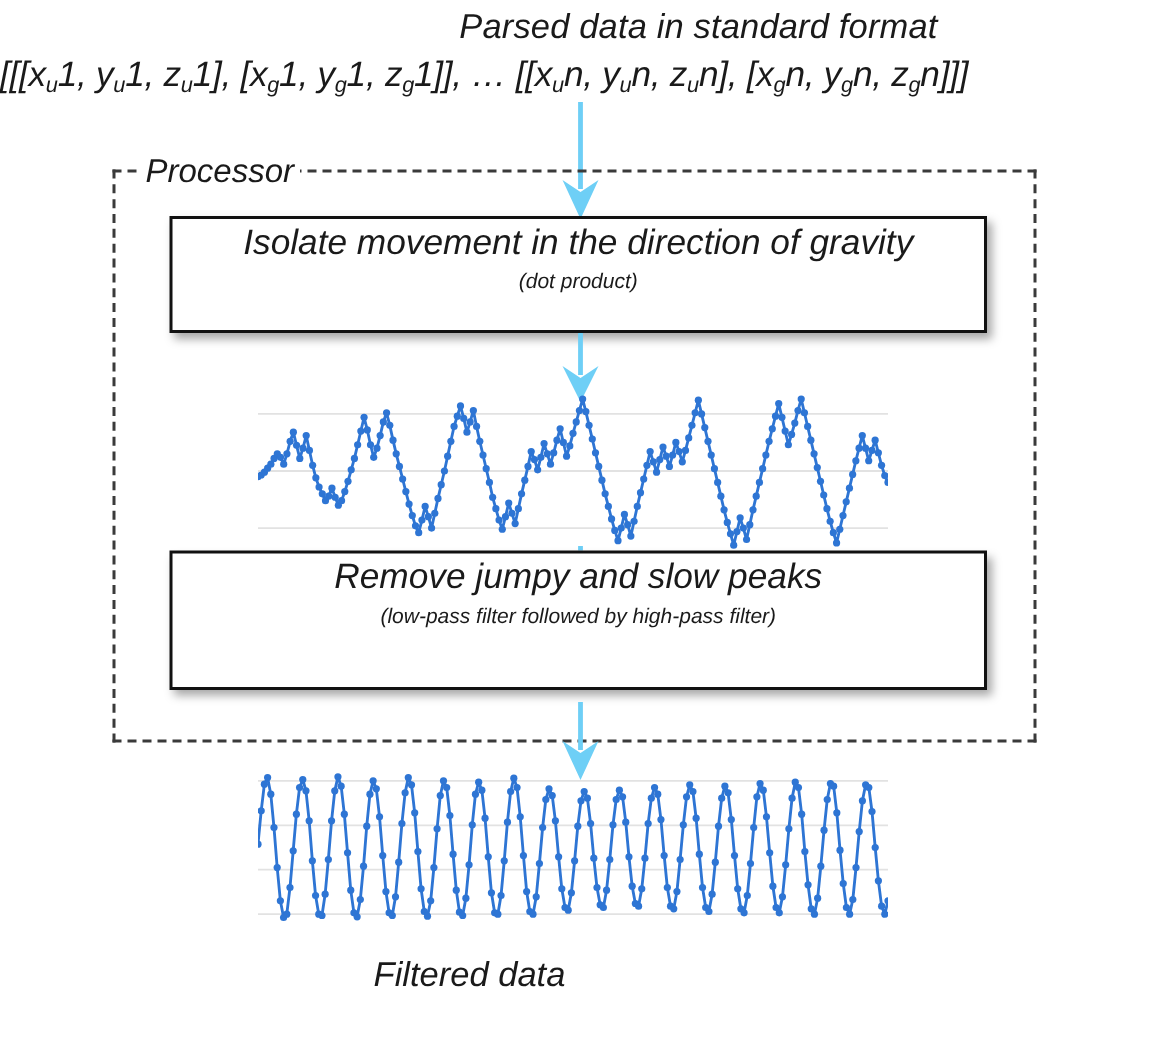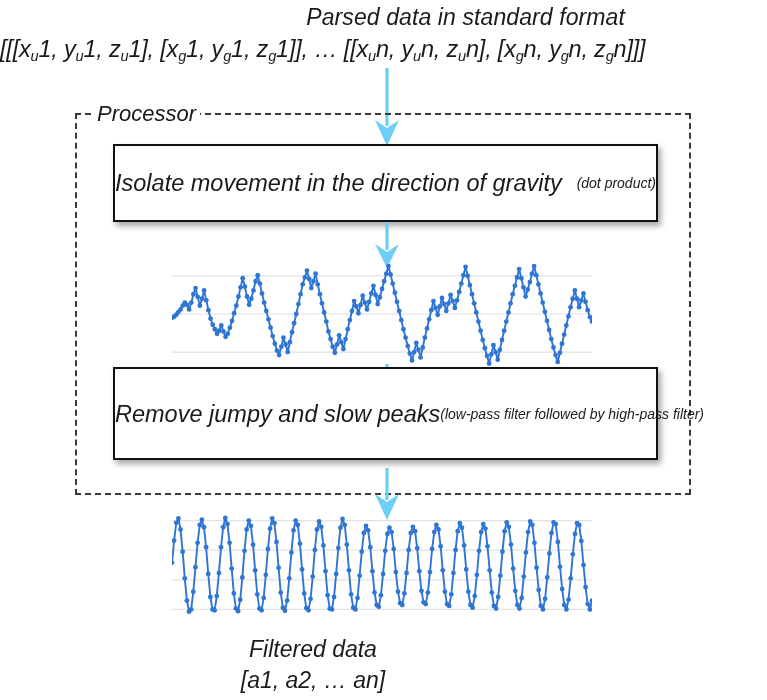--- a/index.html
+++ b/index.html
@@ -68,23 +68,23 @@
     white-space: nowrap;
   }
 
   
   .proc-box {
     box-sizing: border-box;
     border: 2px solid #111111;
     background: #ffffff;
     box-shadow: 3px 4px 6px rgba(0,0,0,0.35);
     display: flex;
-    flex-direction: row;
+    flex-direction: column;
     align-items: center;
-    justify-content: space-between;
+    justify-content: flex-start;
   }
   #proc-box-1 { left: 113px; top: 144px; width: 545px; height: 78px; }
   #proc-box-2 { left: 113px; top: 367px; width: 545px; height: 93px; }
 
   .proc-main {
     font-style: italic;
     font-size: 23.5px;
     line-height: 30px;
     white-space: nowrap;
   }
@@ -581,14 +581,13 @@
       <circle cx="411.47" cy="60.00" r="2.4" fill="#2E75D4"></circle>
       <circle cx="413.60" cy="82.22" r="2.4" fill="#2E75D4"></circle>
       <circle cx="415.74" cy="99.11" r="2.4" fill="#2E75D4"></circle>
       <circle cx="417.87" cy="104.44" r="2.4" fill="#2E75D4"></circle>
       <circle cx="420.00" cy="95.56" r="2.4" fill="#2E75D4"></circle>
     </g>
 </svg>
 
 <div class="abs" id="bottom-caption">
   <div id="bottom-title">Filtered data</div>
-  <div id="bottom-formula">[a1, a2, … an]</div>
 </div>
 
 </body></html>

